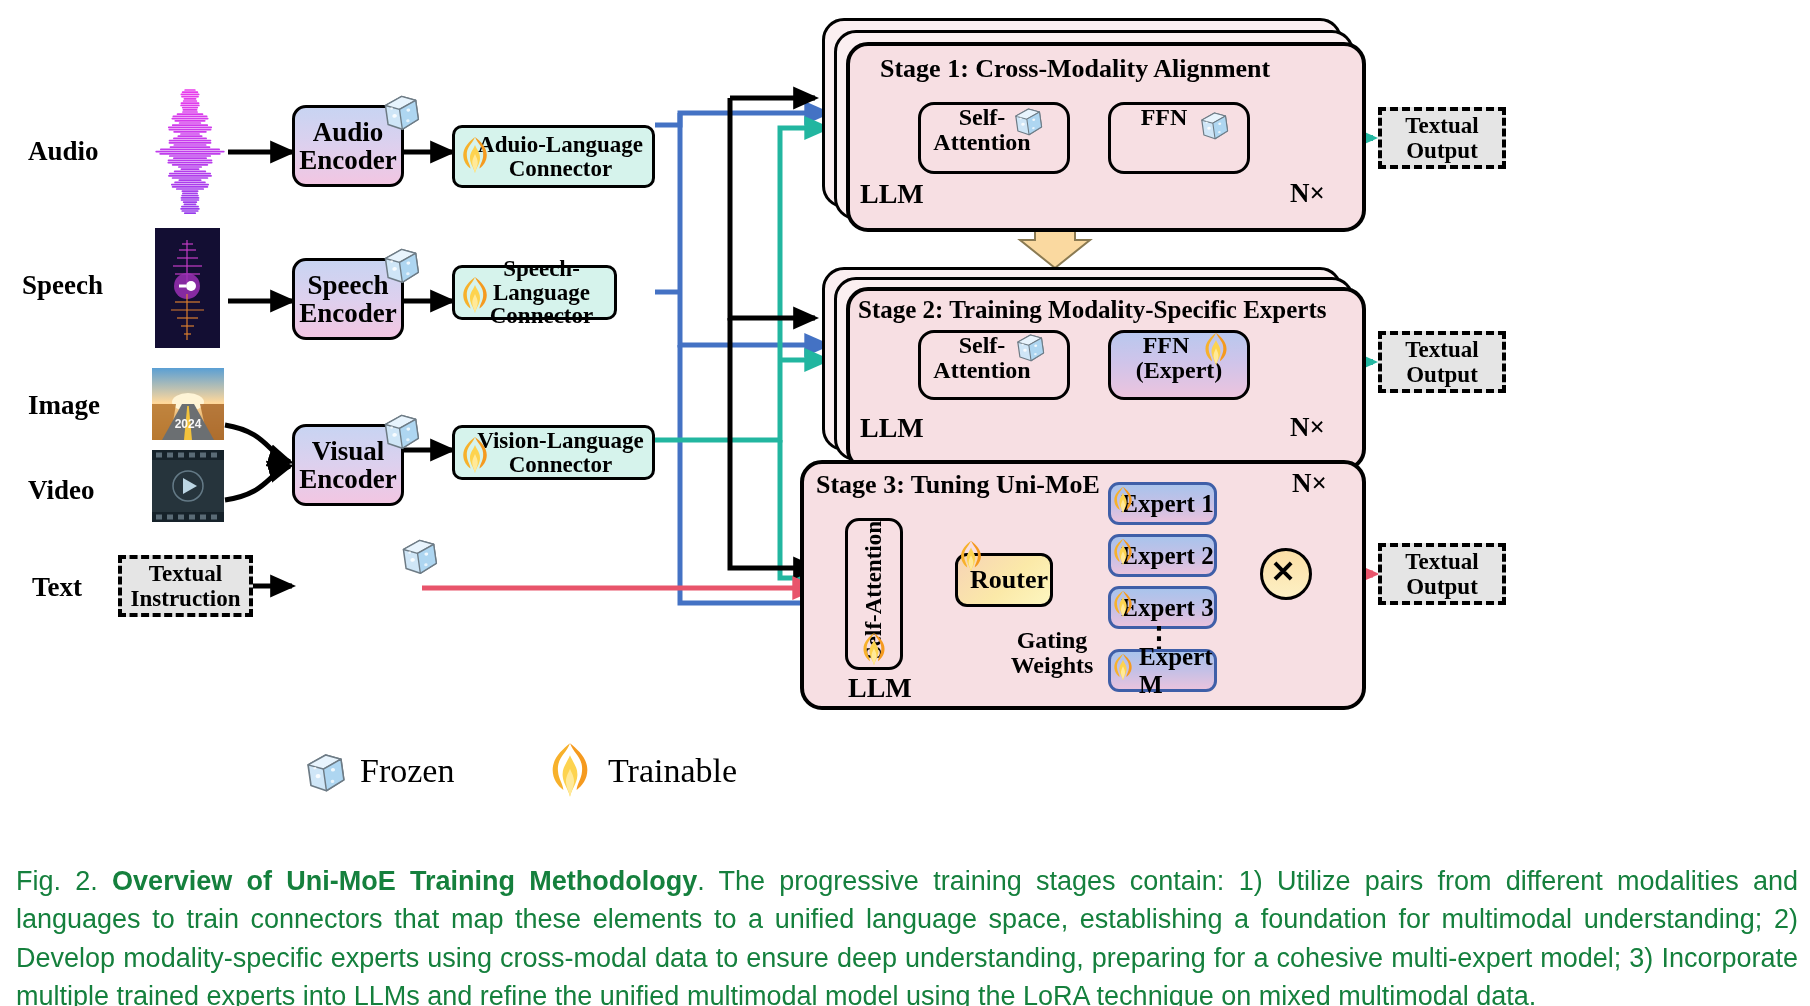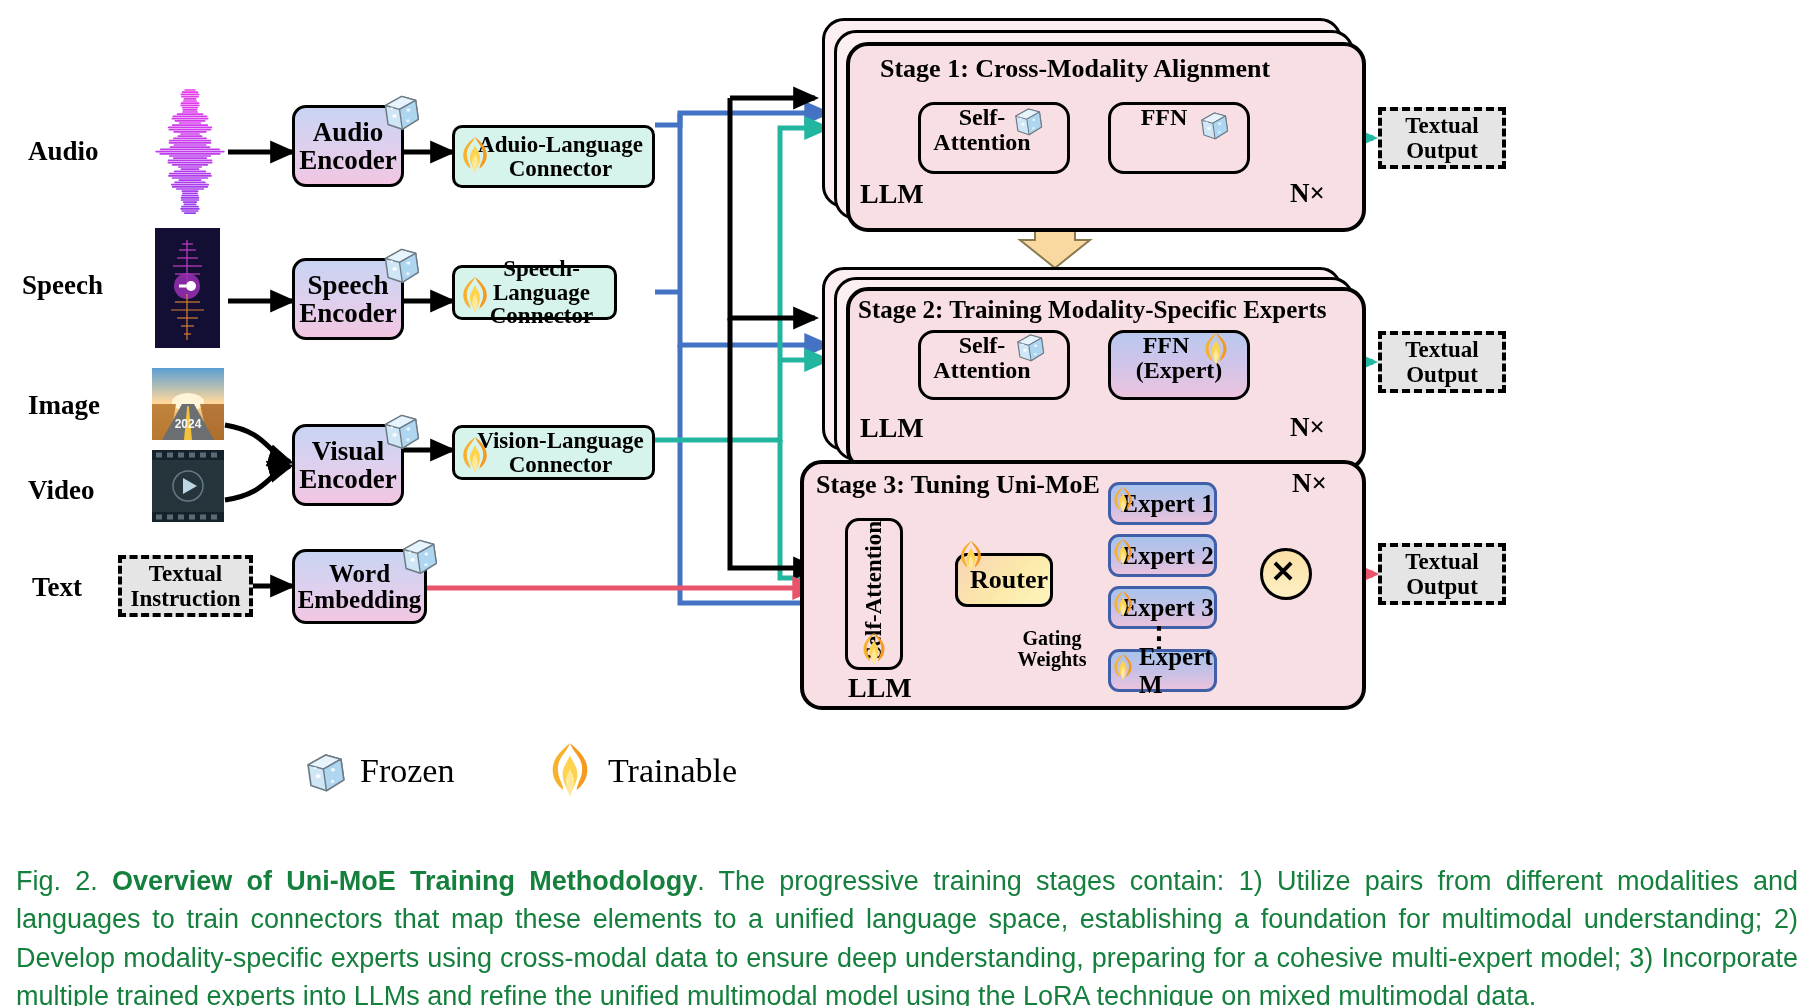--- a/index.html
+++ b/index.html
@@ -35,21 +35,21 @@
   .expert{position:absolute;border:3px solid #3f5fa8;border-radius:11px;
           background:linear-gradient(180deg,#a9c4ec 0%,#c4c0e6 50%,#e9c3dd 100%);
           display:flex;align-items:center;justify-content:center;
           font-family:"Liberation Serif",serif;font-weight:bold;font-size:25px;color:#000;}
   .router{position:absolute;border:3px solid #000;border-radius:12px;
           background:linear-gradient(135deg,#f7d4b6 0%,#fbe9a8 55%,#fdf6c0 100%);
           display:flex;align-items:center;justify-content:center;
           font-family:"Liberation Serif",serif;font-weight:bold;font-size:26px;color:#000;}
   .mulcirc{position:absolute;border:3px solid #000;border-radius:50%;
            background:linear-gradient(180deg,#fbdfa6,#fdf0c4);}
-  .gatelbl{position:absolute;font-family:"Liberation Serif",serif;font-weight:bold;font-size:20px;
+  .gatelbl{position:absolute;font-family:"Liberation Serif",serif;font-weight:bold;font-size:24px;
            text-align:center;line-height:1.05;color:#000;}
   .vdots{position:absolute;font-size:30px;font-weight:bold;letter-spacing:0;color:#000;line-height:.5;text-align:center;}
 
   
   .legtxt{position:absolute;font-family:"Liberation Serif",serif;font-size:34px;color:#000;}
 
   
   #caption{position:absolute;left:16px;top:862px;width:1782px;
            font-family:"Liberation Sans",sans-serif;font-size:27px;line-height:1.42;
            color:#15803d;text-align:justify;}
@@ -304,26 +304,20 @@
       <div>Speech</div>
       <div>Encoder</div>
     </div>
   </div>
   <div class="rbox enc" style="left:292px;top:424px;width:112px;height:82px;">
     <div>
       <div>Visual</div>
       <div>Encoder</div>
     </div>
   </div>
-  <div class="rbox enc" style="left:292px;top:549px;width:135px;height:75px;font-size:25px;">
-    <div>
-      <div>Word</div>
-      <div>Embedding</div>
-    </div>
-  </div>
 
   <div class="rbox conn" style="left:452px;top:125px;width:203px;height:63px;">
     <div style="padding-left:14px;">
       <div>Aduio-Language</div>
       <div>Connector</div>
     </div>
   </div>
   <div class="rbox conn" style="left:452px;top:265px;width:165px;height:55px;">
     <div style="padding-left:14px;">
       <div>Speech-Language</div>

